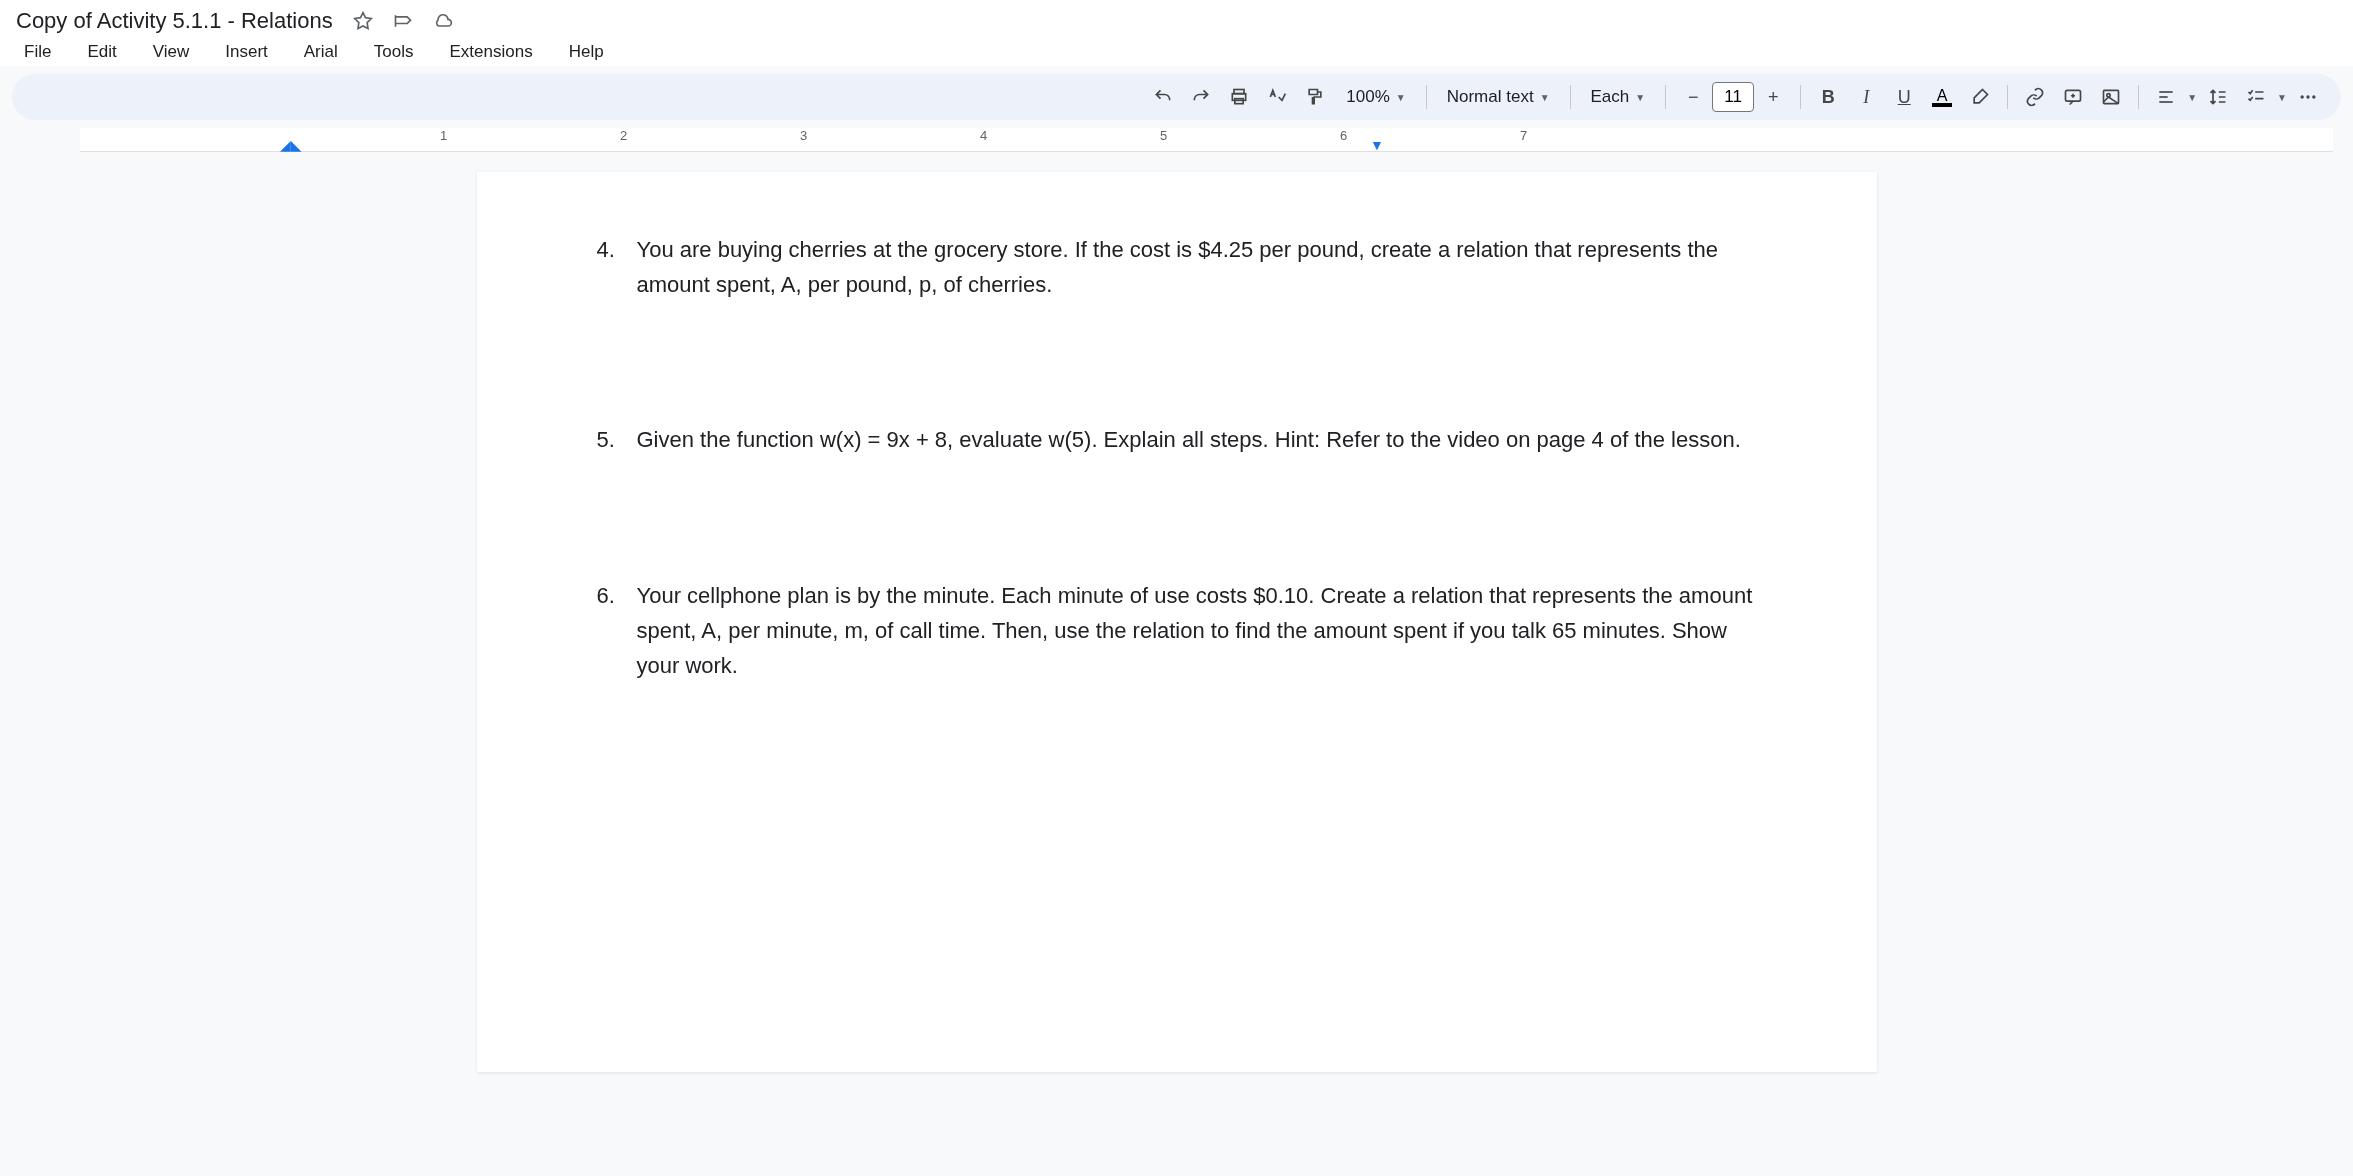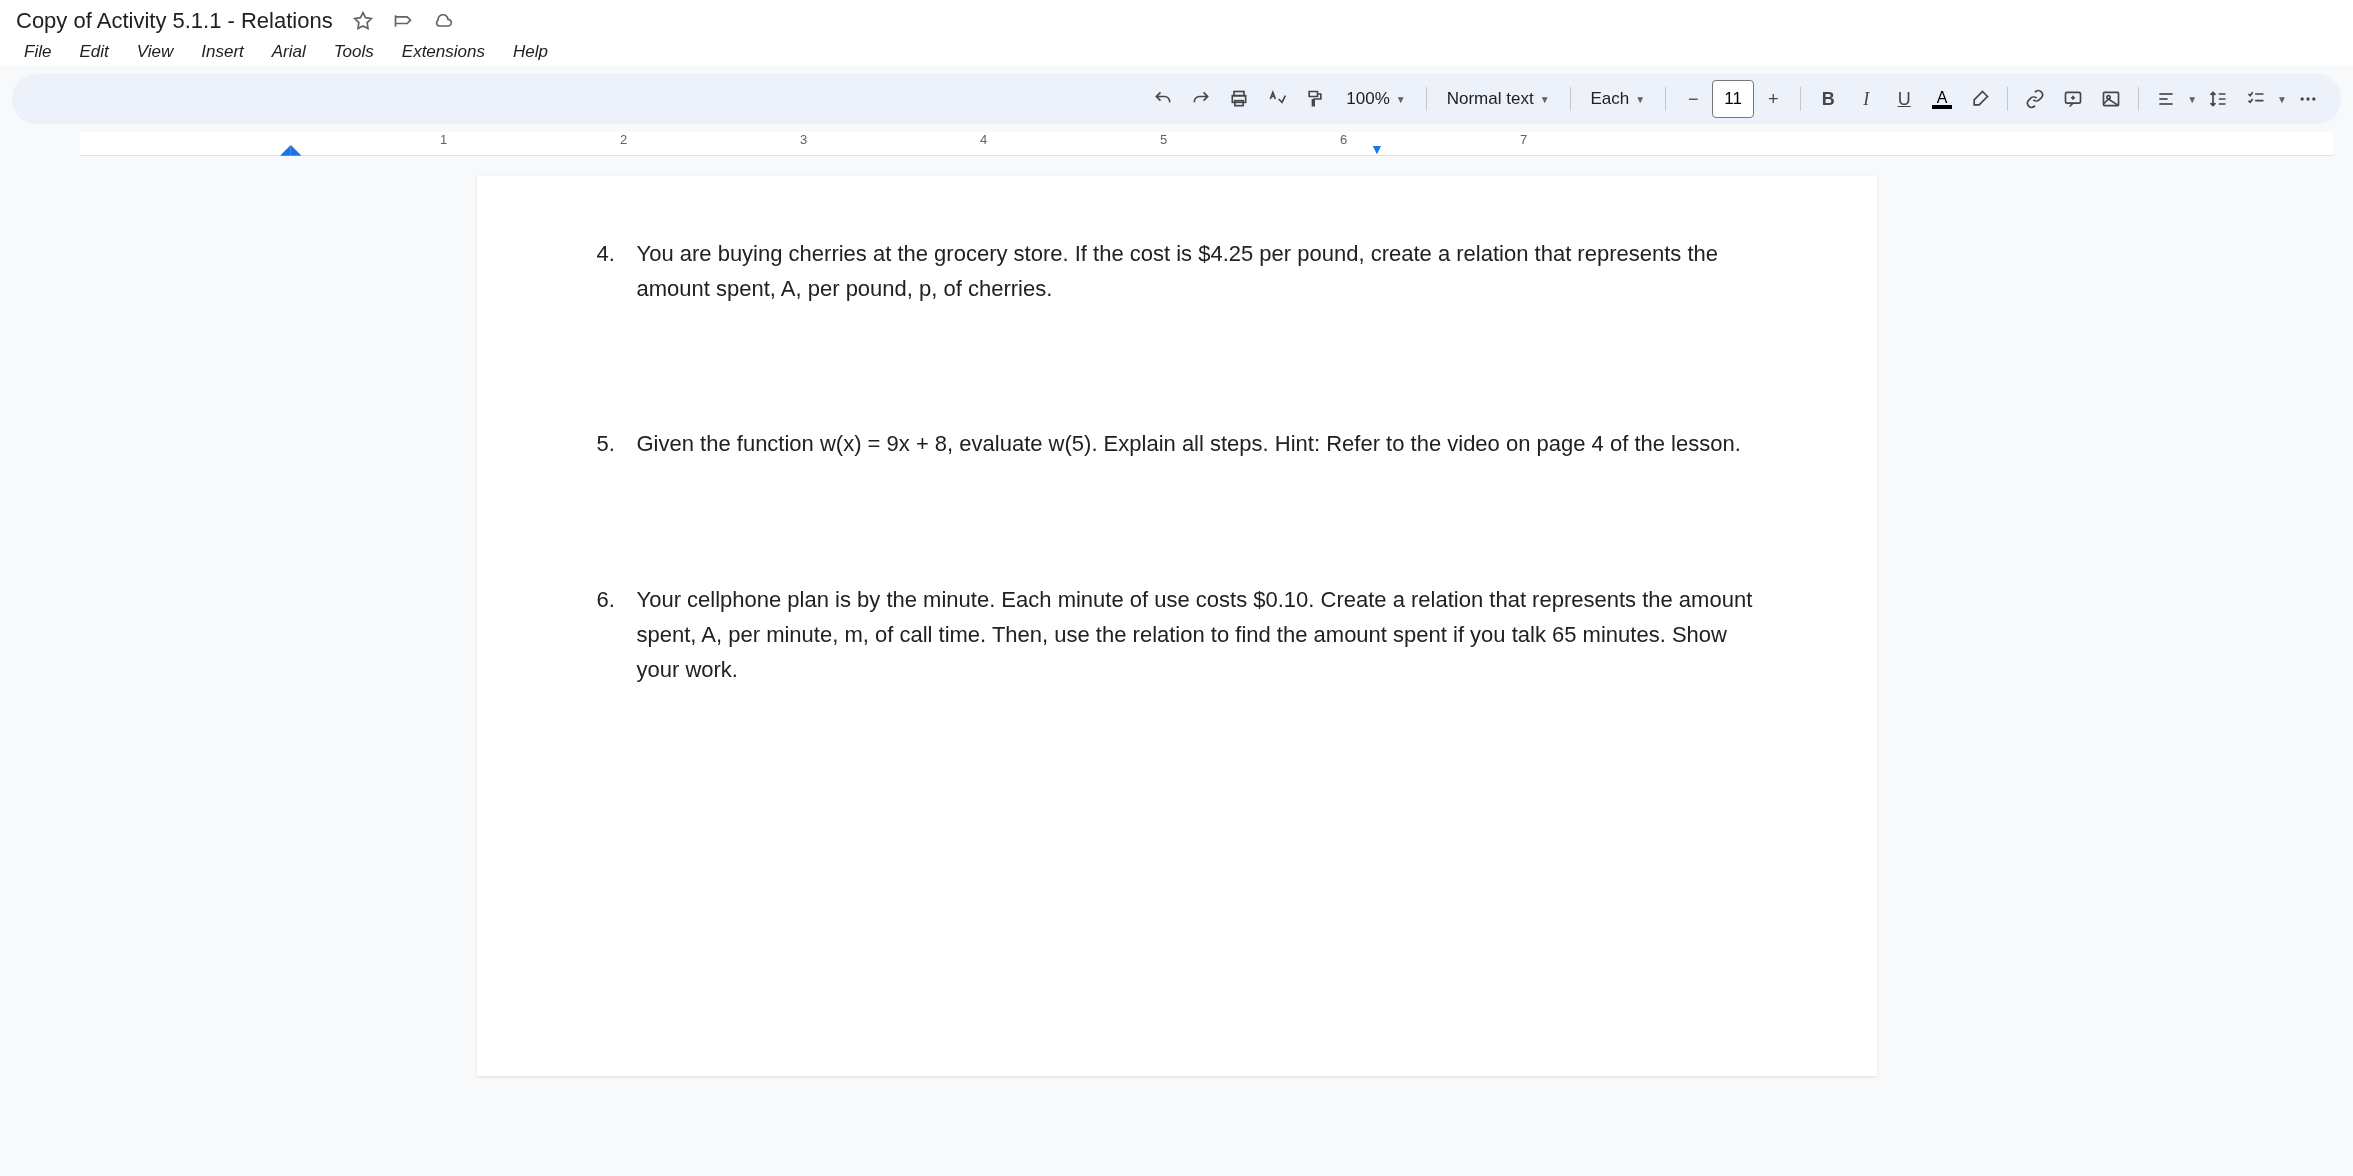--- a/index.html
+++ b/index.html
@@ -31,23 +31,22 @@
       width: 20px;
       height: 20px;
       display: inline-flex;
       align-items: center;
       justify-content: center;
       color: #5f6368;
       cursor: pointer;
     }
     .menubar {
       display: flex;
-      gap: 12px;
+      gap: 20px;
       margin-bottom: 8px;
-      font-style: italic;
     }
     .menu-item {
       padding: 4px 8px;
       font-size: 17px;
       color: #202124;
       cursor: pointer;
       border-radius: 4px;
     }
     .toolbar {
       display: flex;
@@ -86,21 +85,21 @@
       background: #c7c7c7;
       margin: 0 6px;
     }
     .font-size-group {
       display: flex;
       align-items: center;
       gap: 2px;
     }
     .font-size-input {
       width: 42px;
-      height: 38px;
+      height: 30px;
       border: 1px solid #747775;
       border-radius: 4px;
       text-align: center;
       font-size: 17px;
       background: #fff;
     }
     .dropdown-arrow {
       font-size: 10px;
       color: #5f6368;
     }

